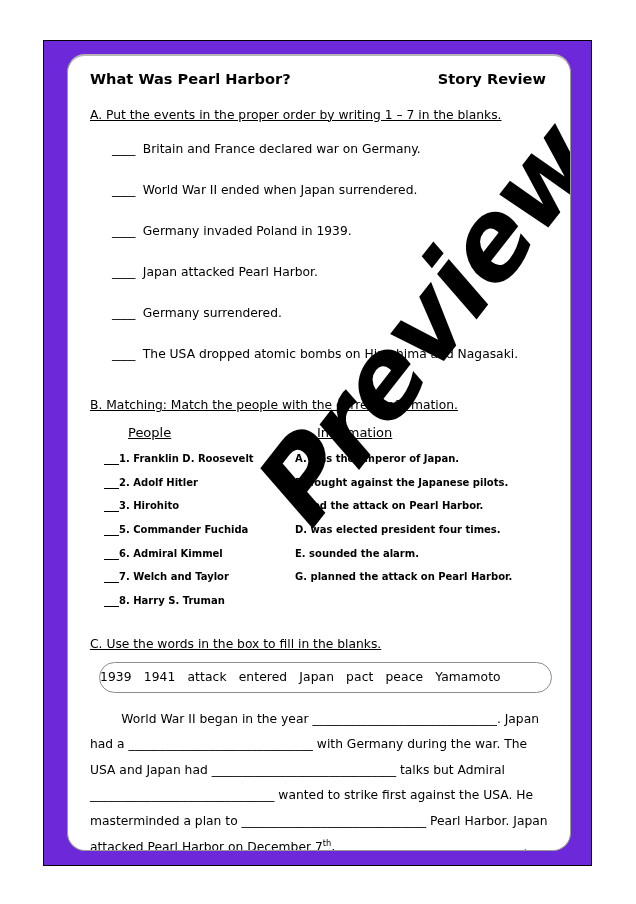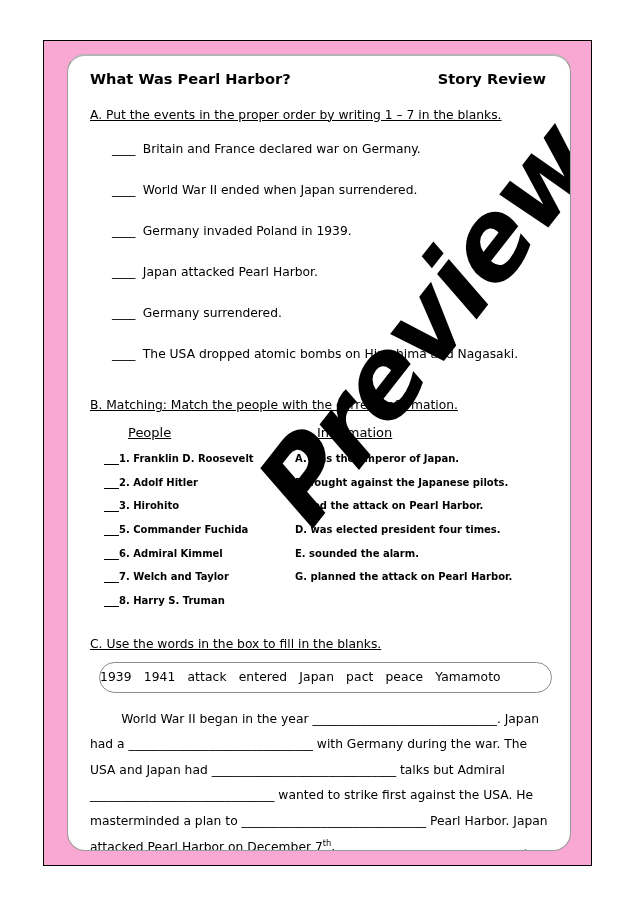--- a/index.html
+++ b/index.html
@@ -18,21 +18,21 @@
 
   
   #page-frame {
     position: absolute;
     left: 43px;
     top: 40px;
     width: 549px;
     height: 826px;
     border: 1px solid #000000;
     box-sizing: border-box;
-    background: #f9a8d4;
+    background: #6d28d9;
   }
 
   #sheet {
     position: absolute;
     left: 23px;
     top: 13px;
     width: 504px;
     height: 797px;
     border: 1px solid #9a9a9a;
     border-top: 2px solid #b5b5b5;

